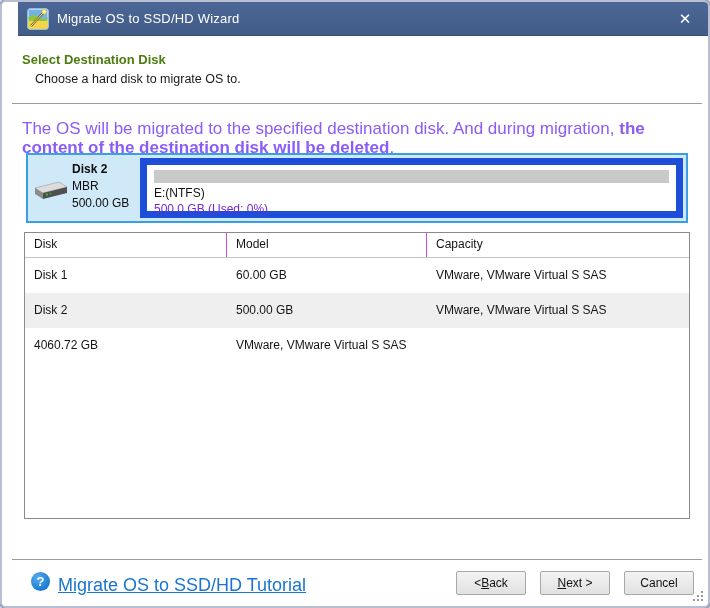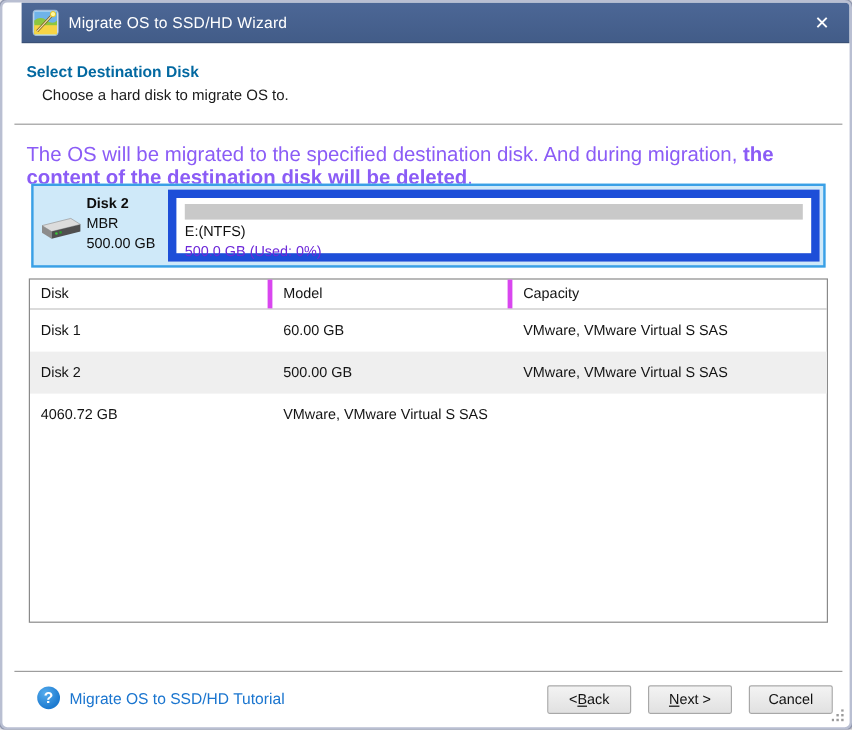--- a/index.html
+++ b/index.html
@@ -7,21 +7,21 @@
   .window{position:absolute;inset:0;border-radius:6px;background:#fff;overflow:hidden;
           border:2px solid #b9bfd2;box-shadow:0 0 0 1px #8f96ad, 2px 3px 6px rgba(0,0,0,.25);box-sizing:border-box;}
   
   .titlebar{position:absolute;left:16px;top:0;right:0;height:33px;background:linear-gradient(#4c6796,#425c88);
             border-bottom:1px solid #3a5076;display:flex;align-items:center;}
   .app-icon{width:22px;height:22px;margin-left:9px;flex:0 0 auto;}
   .title-text{color:#ffffff;font-size:13px;margin-left:8px;letter-spacing:.2px;}
   .close-btn{position:absolute;right:6px;top:0;height:33px;width:34px;display:flex;align-items:center;justify-content:center;
              color:#ffffff;font-size:15px;font-weight:bold;cursor:default;}
   
-  .hd-title{position:absolute;left:20px;top:50px;font-size:13px;font-weight:bold;color:#0369a1;}
+  .hd-title{position:absolute;left:20px;top:50px;font-size:13px;font-weight:bold;color:#4d7c0f;}
   .hd-sub{position:absolute;left:33px;top:70px;font-size:12.5px;color:#1a1a1a;}
   .sep{position:absolute;left:10px;width:690px;height:1px;background:#9d9d9d;}
   .sep1{top:101px;} .sep2{top:557px;}
   
   .warning{position:absolute;left:20px;top:117px;width:672px;font-size:17px;color:#8b5cf6;line-height:19px;}
   .warning b{font-weight:bold;}
   
   .disk-panel{position:absolute;left:24px;top:151px;width:662px;height:70px;box-sizing:border-box;
               background:#cfe9f9;border:2px solid #3aa0e6;}
   .disk-art{position:absolute;left:5px;top:24px;}
@@ -29,31 +29,31 @@
   .disk-meta .dname{font-weight:bold;}
   .part-box{position:absolute;left:112px;top:3px;width:543px;height:60px;background:#ffffff;
             border:7px solid #1d4ed8;box-sizing:border-box;}
   .part-bar{position:absolute;left:7px;right:7px;top:5px;height:13px;background:#c9c9c9;}
   .part-l1{position:absolute;left:7px;top:21px;font-size:12px;color:#111;}
   .part-l2{position:absolute;left:7px;top:37px;font-size:12px;color:#6d28d9;}
   
   .disk-table{position:absolute;left:22px;top:230px;width:666px;height:287px;box-sizing:border-box;
               background:#fff;border:1px solid #8a8a8a;font-size:12px;color:#141414;}
   .thead{display:flex;height:24px;border-bottom:1px solid #c3c3c3;}
-  .thcell{box-sizing:border-box;padding-left:9px;line-height:23px;border-right:4px solid #d946ef;}
+  .thcell{box-sizing:border-box;padding-left:9px;line-height:23px;border-right:1px solid #d946ef;}
   .thcell:nth-child(1){width:202px;} .thcell:nth-child(2){width:200px;} .thcell:nth-child(3){flex:1;border-right:none;}
   .trow{display:flex;height:35px;}
   .trow.selected{background:#efefef;}
   .tcell{box-sizing:border-box;padding-left:9px;line-height:35px;overflow:hidden;white-space:nowrap;}
   .tcell:nth-child(1){width:202px;} .tcell:nth-child(2){width:200px;} .tcell:nth-child(3){flex:1;}
   
   .help-icon{position:absolute;left:29px;top:570px;width:19px;height:19px;border-radius:50%;
              background:radial-gradient(circle at 35% 30%,#55aced,#1d7bd0 70%);color:#fff;font-size:13px;font-weight:bold;
              display:flex;align-items:center;justify-content:center;}
-  .tutorial-link{position:absolute;left:56px;top:573px;font-size:13px;color:#1a75cf;cursor:pointer;}
+  .tutorial-link{position:absolute;left:56px;top:573px;font-size:18px;color:#1a75cf;text-decoration:underline;cursor:pointer;}
   .btn{position:absolute;top:569px;width:70px;height:24px;box-sizing:border-box;background:linear-gradient(#f3f3f3,#e1e1e1);
        border:1px solid #a8a8a8;border-radius:2px;font-size:12px;color:#111;
        display:flex;align-items:center;justify-content:center;font-family:inherit;}
   .btn-back{left:454px;} .btn-next{left:538px;} .btn-cancel{left:622px;}
   .btn u{text-decoration:underline;}
   .grip{position:absolute;right:4px;bottom:4px;}
 </style>
 </head>
 <body>
 

